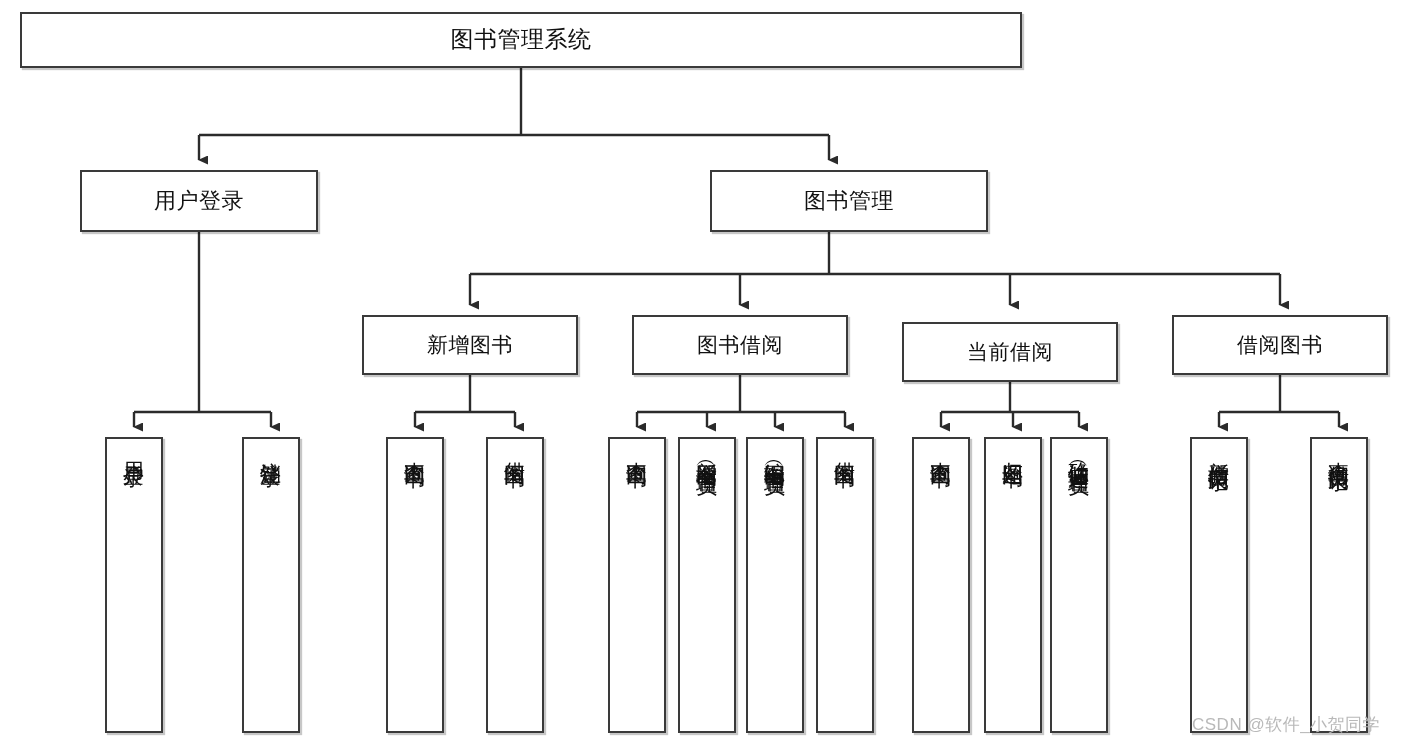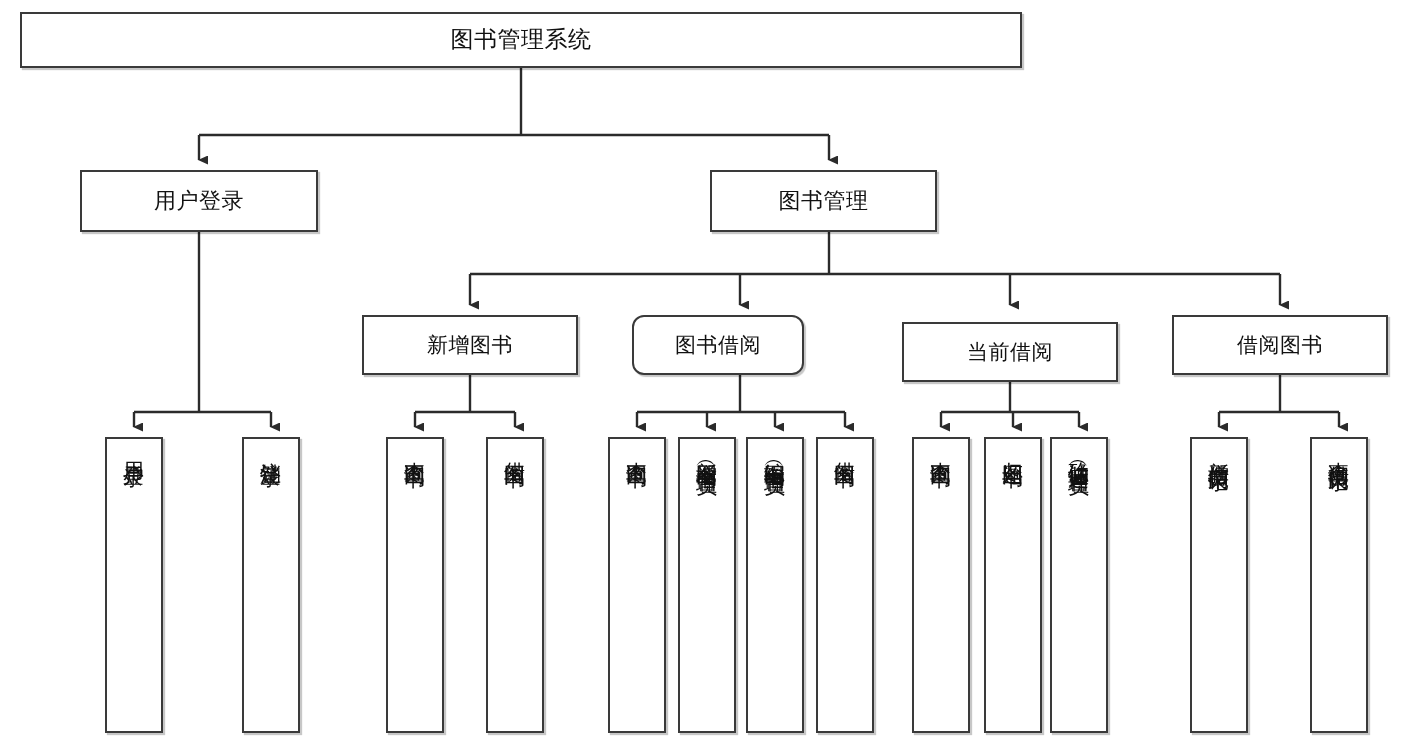--- a/index.html
+++ b/index.html
@@ -121,27 +121,27 @@
       </g>
   </svg>
 
   <div id="node-layer">
       <div class="node level-0" style="left: 20px; top: 12px; width: 1002px; height: 56px;">
         <span class="node-label">图书管理系统</span>
       </div>
       <div class="node level-1" style="left: 80px; top: 170px; width: 238px; height: 62px;">
         <span class="node-label">用户登录</span>
       </div>
-      <div class="node level-1" style="left: 710px; top: 170px; width: 227px; height: 62px;">
+      <div class="node level-1" style="left: 710px; top: 170px; width: 278px; height: 62px;">
         <span class="node-label">图书管理</span>
       </div>
       <div class="node level-2" style="left: 362px; top: 315px; width: 216px; height: 60px;">
         <span class="node-label">新增图书</span>
       </div>
-      <div class="node level-2" style="left: 632px; top: 315px; width: 172px; height: 60px; border-radius: 12px;">
+      <div class="node level-2" style="left: 632px; top: 315px; width: 216px; height: 60px;">
         <span class="node-label">图书借阅</span>
       </div>
       <div class="node level-2" style="left: 902px; top: 322px; width: 216px; height: 60px;">
         <span class="node-label">当前借阅</span>
       </div>
       <div class="node level-2" style="left: 1172px; top: 315px; width: 216px; height: 60px;">
         <span class="node-label">借阅图书</span>
       </div>
       <div class="node leaf level-3" style="left: 105px; top: 437px; width: 58px; height: 296px;">
         <span class="node-label">用户登录</span>
@@ -177,14 +177,15 @@
         <span class="node-label">确认归还（管理员）</span>
       </div>
       <div class="node leaf level-3" style="left: 1190px; top: 437px; width: 58px; height: 296px;">
         <span class="node-label">新增借阅记录</span>
       </div>
       <div class="node leaf level-3" style="left: 1310px; top: 437px; width: 58px; height: 296px;">
         <span class="node-label">查询借阅记录</span>
       </div>
     </div>
 
+  <div class="watermark" style="left:1192px; top:713px;">CSDN @软件_小贺同学</div>
 
 </div>
 
 </body></html>

